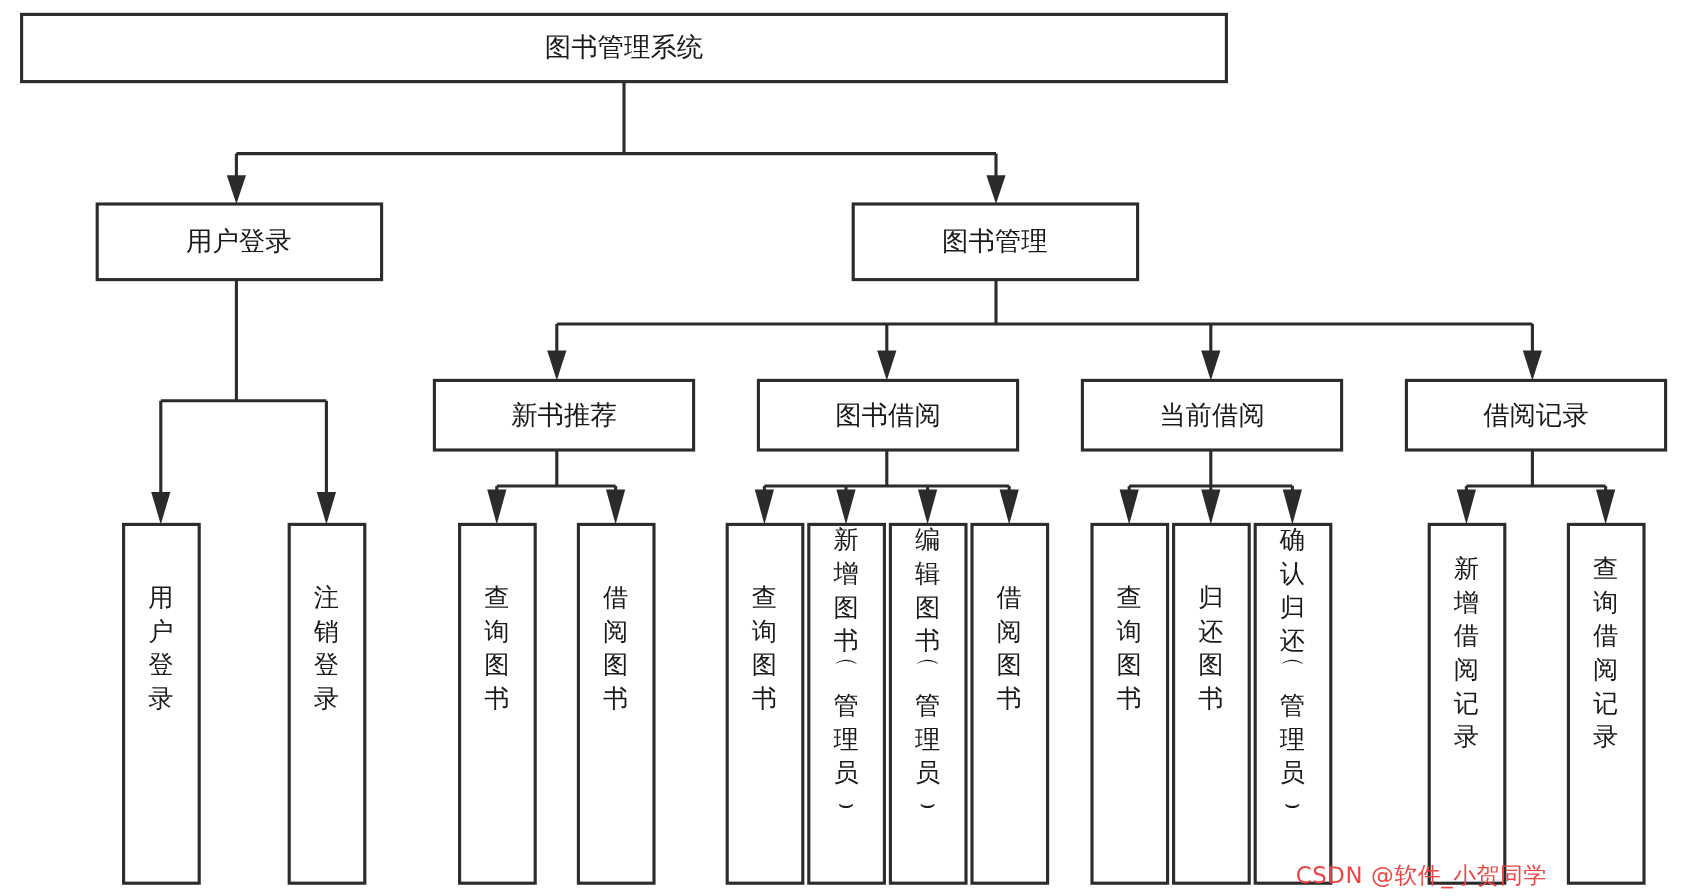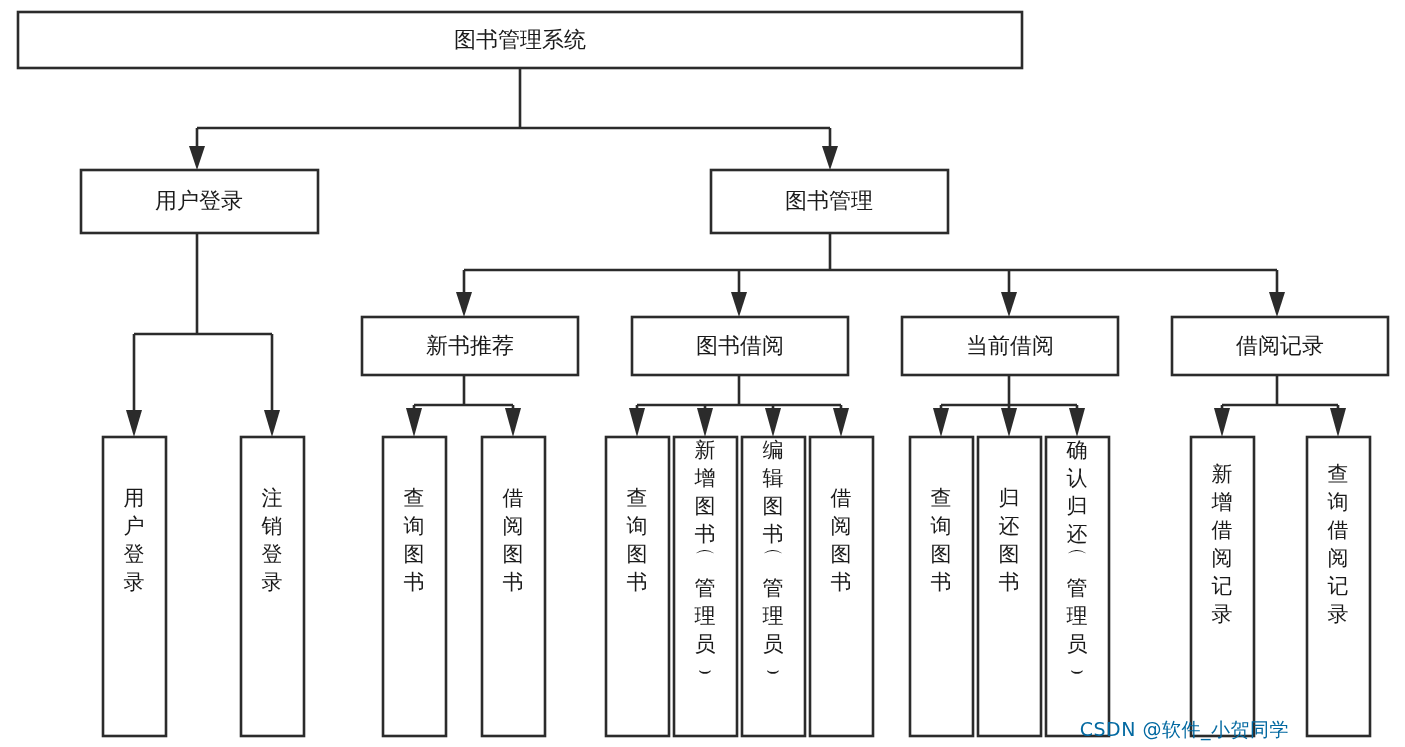--- a/index.html
+++ b/index.html
@@ -54,21 +54,21 @@
     font-size: 21px;
     fill: #1a1a1a;
     text-anchor: middle;
   }
   .watermark-text {
     position: absolute;
     right: 8px;
     bottom: 4px;
     font-family: "DejaVu Sans", "Liberation Sans", sans-serif;
     font-size: 19px;
-    color: #0369a1;
+    color: #ef4444;
     letter-spacing: 0.5px;
     white-space: nowrap;
     user-select: none;
   }
 </style>
 </head>
 <body>
 
 <div id="diagram-root">
 

